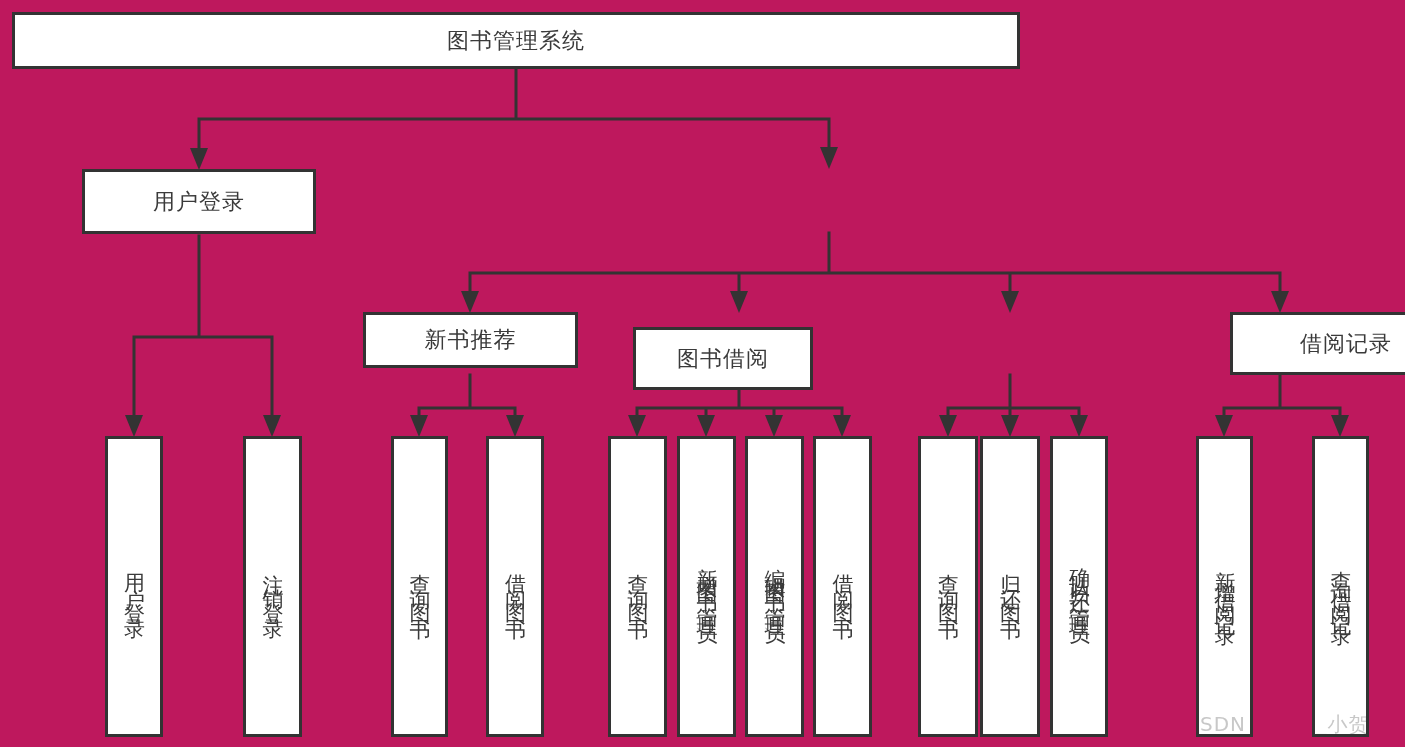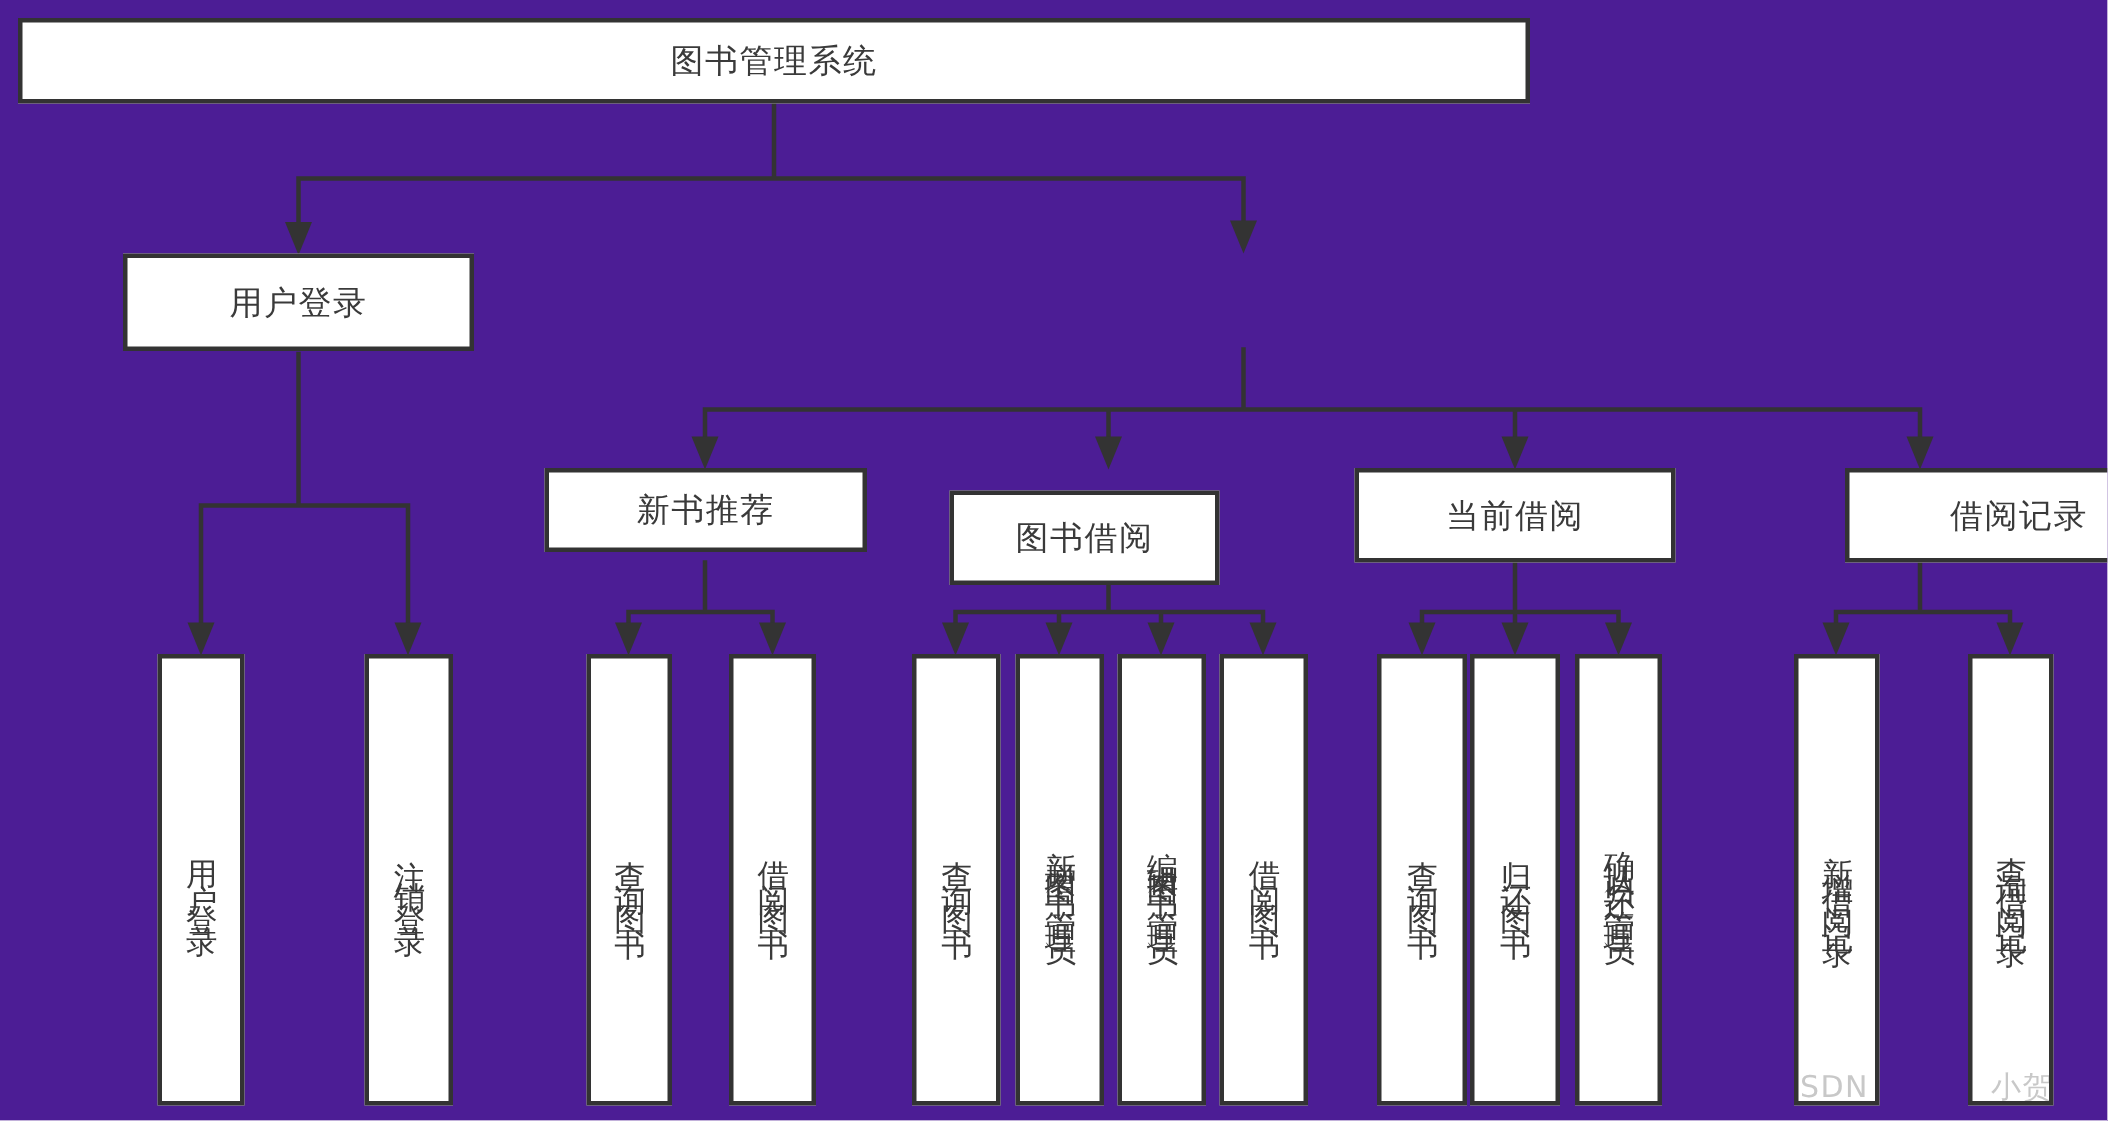--- a/index.html
+++ b/index.html
@@ -1,17 +1,17 @@
 <!DOCTYPE html>
 <html><head>
 <meta charset="utf-8">
 <style>
   html,body{margin:0;padding:0;background:#ffffff;}
   #canvas{
-    position:relative;width:1405px;height:747px;background:#4c1d95;overflow:hidden;
+    position:relative;width:1405px;height:747px;background:#be185d;overflow:hidden;
     font-family:"DejaVu Sans",sans-serif;color:#3a3a3a;
   }
   .box{
     position:absolute;box-sizing:border-box;background:#ffffff;
     border:3px solid #333333;display:flex;align-items:center;justify-content:center;
     z-index:2;
   }
   .hbox{font-size:22px;letter-spacing:1px;white-space:nowrap;}
   .leaf{top:436px;height:301px;}
   .vtext{
@@ -73,23 +73,20 @@
   <div class="box hbox" style="left:82px;top:169px;width:234px;height:65px">
     <span>用户登录</span>
   </div>
 
   <div class="box hbox" style="left:363px;top:312px;width:215px;height:56px">
     <span>新书推荐</span>
   </div>
   <div class="box hbox" style="left:633px;top:327px;width:180px;height:63px">
     <span>图书借阅</span>
   </div>
-  <div class="box hbox" style="left:903px;top:312px;width:214px;height:63px">
-    <span>当前借阅</span>
-  </div>
   <div class="box hbox" style="left:1230px;top:312px;width:232px;height:63px">
     <span>借阅记录</span>
   </div>
 
   <div class="box leaf" style="left:105px;width:58px">
     <span class="vtext len4">用户登录</span>
   </div>
   <div class="box leaf" style="left:243px;width:59px">
     <span class="vtext len4">注销登录</span>
   </div>

